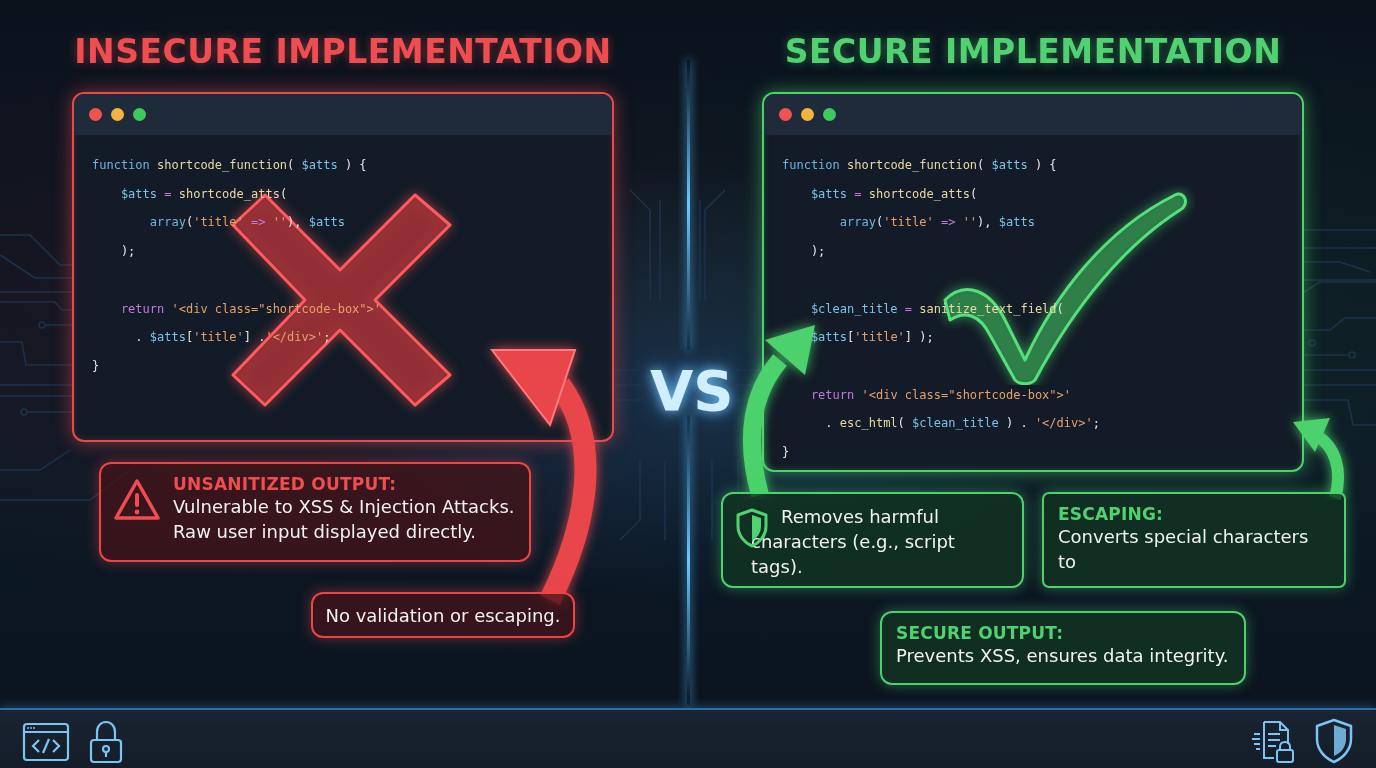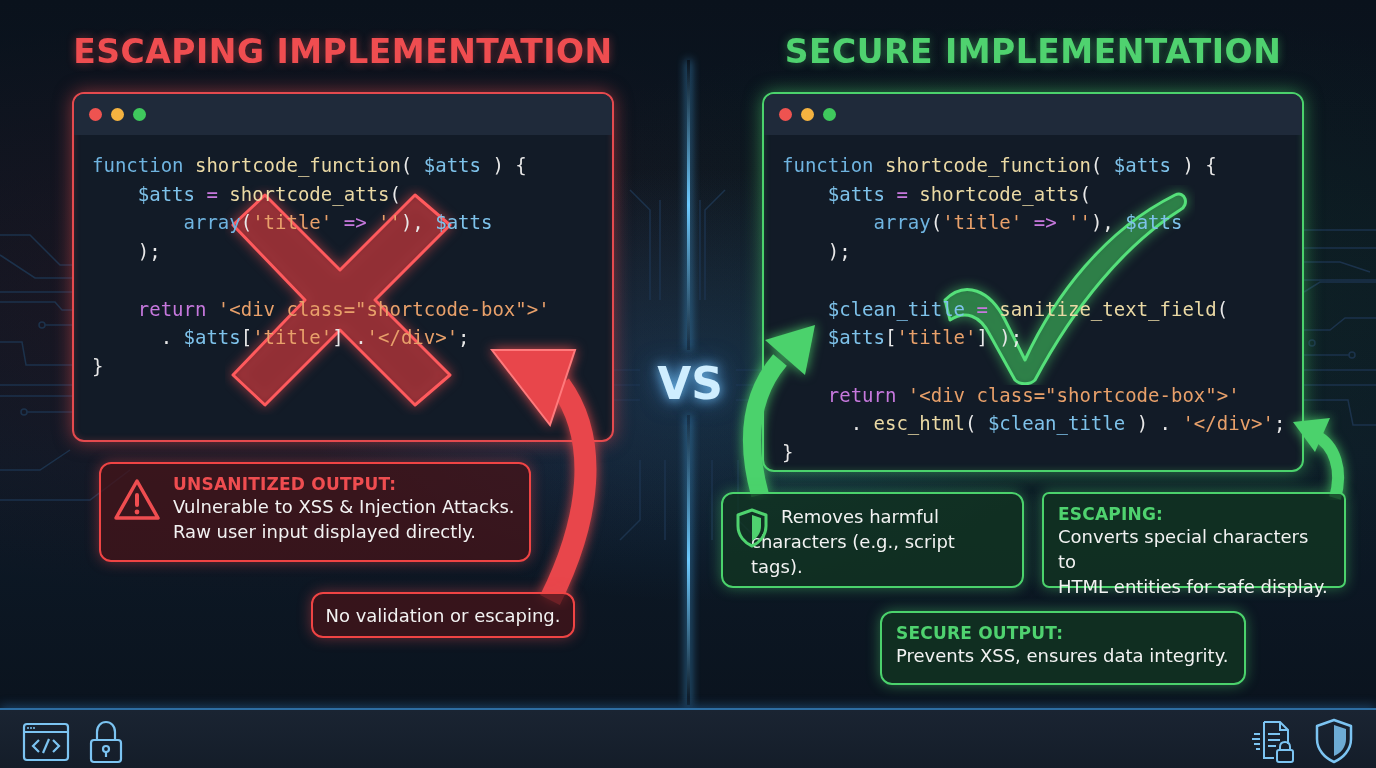--- a/index.html
+++ b/index.html
@@ -26,36 +26,36 @@
   .window {
     position: absolute; top: 92px; border-radius: 12px; overflow: hidden;
     background: #121b27;
   }
   .window.red { left: 72px; width: 542px; height: 350px; border: 2px solid #e44a4e; box-shadow: 0 0 18px rgba(228,74,78,0.55), inset 0 0 6px rgba(228,74,78,0.25); }
   .window.green { left: 762px; width: 542px; height: 380px; border: 2px solid #4bd26c; box-shadow: 0 0 18px rgba(75,210,108,0.55), inset 0 0 6px rgba(75,210,108,0.25); }
   .titlebar { height: 41px; background: #1f2a3a; display: flex; align-items: center; padding-left: 15px; gap: 9px; }
   .dot { width: 13px; height: 13px; border-radius: 50%; }
   .dot.r { background: #ee5350; } .dot.y { background: #f4b240; } .dot.g { background: #3fc95d; }
   .code {
-    font-family: "DejaVu Sans Mono", monospace; font-size: 19px; line-height: 28.7px;
+    font-family: "DejaVu Sans Mono", monospace; font-size: 12px; line-height: 28.7px;
     padding: 16px 0 0 18px; white-space: pre; position: relative; z-index: 1;
   }
   .kw { color: #6fb4e0; }
   .fn { color: #ead9a4; }
   .var { color: #7ec2ea; }
   .op { color: #c678dd; }
   .str { color: #e8a06a; }
   .pun { color: #e8e8e8; }
   .ret { color: #c678dd; }
 
   .overlay { position: absolute; pointer-events: none; }
 
   .vs {
     position: absolute; left: 650px; top: 358px; width: 80px; text-align: center;
-    font-weight: bold; font-size: 44px; color: #cfeeff;
+    font-weight: bold; font-size: 56px; color: #cfeeff;
     text-shadow: 0 0 12px rgba(120,200,255,0.9), 0 0 24px rgba(80,170,255,0.6);
   }
   .vline { position: absolute; left: 687px; width: 3px; background: linear-gradient(180deg, rgba(90,190,255,0), #6ccaff 50%, rgba(90,190,255,0)); box-shadow: 0 0 10px #4fb8ff; }
 
   .callout {
     position: absolute; border-radius: 12px; padding: 10px 14px;
     font-family: "DejaVu Sans", sans-serif;
   }
   .callout.red { border: 2px solid #ef4444; background: rgba(70,20,26,0.75); box-shadow: 0 0 14px rgba(228,74,78,0.45); }
   .callout.green { border: 2px solid #4bd26c; background: rgba(18,52,34,0.8); box-shadow: 0 0 14px rgba(75,210,108,0.45); }
@@ -122,21 +122,21 @@
     <path d="M736 370 H762"></path>
     <path d="M736 385 H762"></path>
     <path d="M736 400 H762"></path>
   </g>
 </svg>
 
 <div class="vline" style="top:60px;height:290px;"></div>
 <div class="vline" style="top:415px;height:290px;"></div>
 <div class="vs">VS</div>
 
-<div class="heading red">ESCAPING IMPLEMENTATION</div>
+<div class="heading red">INSECURE IMPLEMENTATION</div>
 
 <div class="window red">
   <div class="titlebar">
     <span class="dot r"></span>
     <span class="dot y"></span>
     <span class="dot g"></span>
   </div>
   <div class="code"><span><span class="kw">function </span><span class="fn">shortcode_function</span><span class="pun">( </span><span class="var">$atts</span><span class="pun"> ) {</span></span>
 <span><span class="var">    $atts</span><span class="op"> = </span><span class="fn">shortcode_atts</span><span class="pun">(</span></span>
 <span><span class="kw">        array</span><span class="pun">(</span><span class="str">'title'</span><span class="op"> =&gt; </span><span class="str">''</span><span class="pun">), </span><span class="var">$atts</span></span>
@@ -221,21 +221,20 @@
     <path d="M17 2 L31 7 V18 C31 28 24 35 17 38 C10 35 3 28 3 18 V7 Z" fill="none" stroke="#4fd26f" stroke-width="3" stroke-linejoin="round"></path>
     <path d="M17 7 L26 10 V18 C26 25 22 30 17 33 Z" fill="#4fd26f"></path>
   </svg>
   <div class="body">Removes harmful</div>
   <div class="body" style="margin-left:-30px;">characters (e.g., script tags).</div>
 </div>
 
 <div class="callout green" style="left:1042px;top:492px;width:304px;height:96px;border-radius:7px;">
   <div class="title">ESCAPING:</div>
   <div class="body">Converts special characters to</div>
-  <div class="body">HTML entities for safe display.</div>
 </div>
 
 <div class="callout green" style="left:880px;top:611px;width:366px;height:74px;">
   <div class="title">SECURE OUTPUT:</div>
   <div class="body">Prevents XSS, ensures data integrity.</div>
 </div>
 
 <div class="footer">
   <svg class="ficon" style="left:22px;" width="48" height="40" viewBox="0 0 48 40">
     <g fill="none" stroke="#7cc4f2" stroke-width="2.2">

